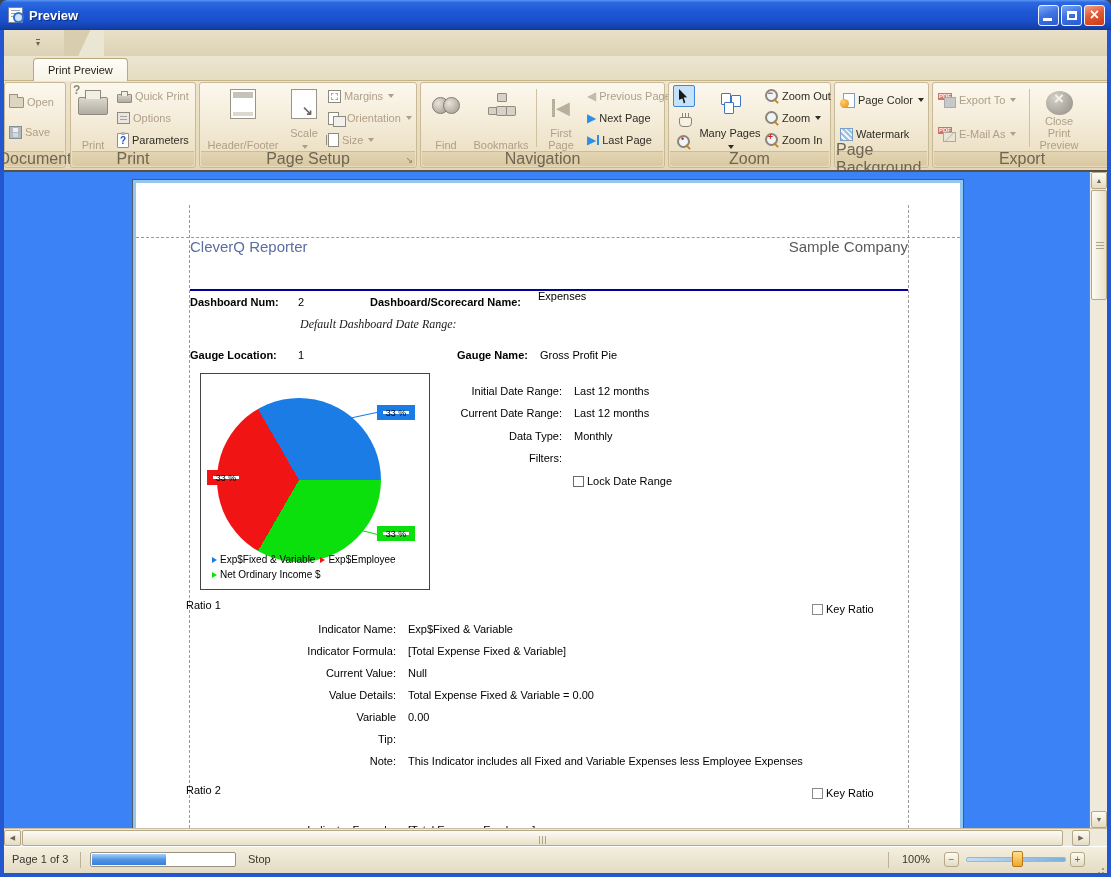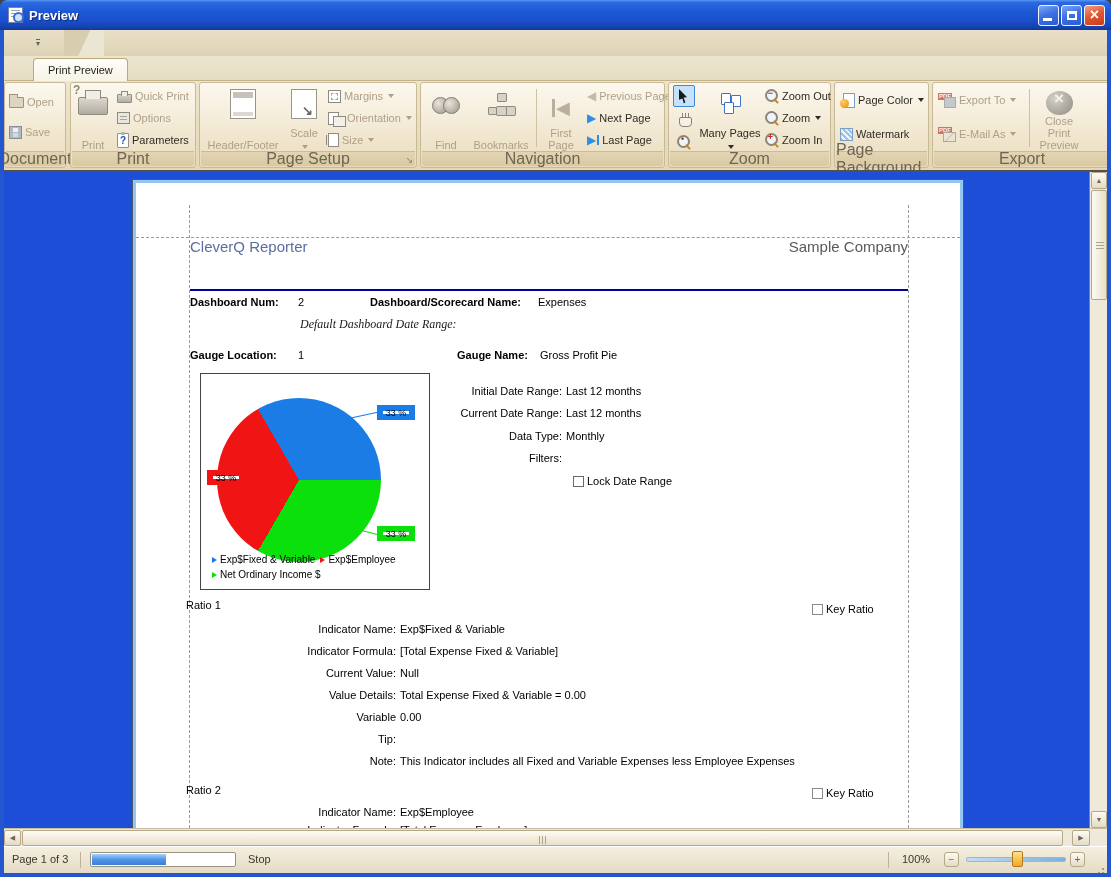--- a/index.html
+++ b/index.html
@@ -108,33 +108,33 @@
 .i-pagecolor::after{content:"";position:absolute;left:0;bottom:0;width:9px;height:9px;border-radius:50%;background:radial-gradient(circle at 35% 30%,#ffd060,#e88a18)}
 .i-watermark{width:13px;height:13px;border:1px solid #7aa0c8;background:repeating-linear-gradient(45deg,#9cc2e8 0 2px,#eef4fb 2px 4px)}
 .i-pdf{width:18px;height:15px;position:relative;opacity:.65}
 .i-pdf::before{content:"PDF";position:absolute;left:0;top:0;font-size:6px;font-weight:bold;color:#fff;background:#c03028;padding:0 1px;line-height:7px}
 .i-pdf.save::after{content:"";position:absolute;right:0;bottom:0;width:10px;height:9px;background:#aab4bc;border:1px solid #7d8790}
 .i-pdf.mail::after{content:"";position:absolute;right:0;bottom:0;width:11px;height:8px;background:linear-gradient(135deg,#e8e4da 45%,#b8b4aa 46%,#e8e4da 60%);border:1px solid #8e8a80}
 .i-closeprev{width:27px;height:27px;border-radius:50%;background:radial-gradient(circle at 35% 30%,#d4d1c9,#908c82);position:relative;margin-top:6px}
 .i-closeprev::before{content:"×";position:absolute;left:0;right:0;top:2px;text-align:center;color:#f4f2ec;font-size:17px;font-weight:bold}
 
 .ribbon-sep{position:absolute;left:0;top:140px;width:1103px;height:2px;background:#55504a}
-.canvas{position:absolute;left:0;top:142px;width:1085px;height:656px;background:#1d4ed8;overflow:hidden}
+.canvas{position:absolute;left:0;top:142px;width:1085px;height:656px;background:#3b82f6;overflow:hidden}
 .page{position:absolute;left:132px;top:11px;width:824px;height:860px;background:#fff;outline:3px solid #93c7f0;box-shadow:0 0 0 4px #4e5a66;overflow:hidden;font-size:11px;color:#000}
 .guide-h{position:absolute;left:0;width:824px;border-top:1px dashed #9a9a9a}
 .guide-v{position:absolute;top:22px;bottom:0;border-left:1px dashed #9a9a9a}
 .hdr-left{position:absolute;left:54px;top:55px;font-size:15px;color:#5b6ea1}
 .hdr-right{position:absolute;right:52px;top:55px;font-size:15px;color:#5a5a5a}
 .rule{position:absolute;left:54px;right:52px;top:106px;height:2px;background:#0000a0}
 .flabel{position:absolute;font-weight:bold}
 .fval{position:absolute}
 .italic-line{position:absolute;left:164px;top:134px;font-family:"Liberation Serif",serif;font-style:italic;font-size:12px;color:#1a1a1a}
 .detail-row{position:absolute;left:0;width:824px;white-space:nowrap}
 .detail-row .lbl{display:inline-block;text-align:right;vertical-align:top}
-.detail-row .val{margin-left:4px}
+.detail-row .val{margin-left:12px}
 .g-lbl{width:426px}
 .r-lbl{width:260px}
 .cbrow{position:absolute;display:flex;align-items:center;gap:3px}
 .cb{width:11px;height:11px;border:1px solid #6a6a6a;background:#fff;flex:none}
 
 .chartbox{position:absolute;left:64px;top:190px;width:230px;height:217px;border:1px solid #444;background:#fff}
 .pie{position:absolute;left:16px;top:24px;width:164px;height:164px;border-radius:50%}
 .callout{position:absolute;width:38px;height:15px;border:6px solid #22c55e;background:#fff;font-size:9px;display:flex;align-items:center;justify-content:center}
 .leader{position:absolute;height:1px}
 .legend{position:absolute;left:6px;top:178px;font-size:10px;line-height:15px;white-space:nowrap}
@@ -370,21 +370,21 @@
         <div class="guide-v" style="left:53px"></div>
         <div class="guide-v" style="left:772px"></div>
 
         <div class="hdr-left">CleverQ Reporter</div>
         <div class="hdr-right">Sample Company</div>
         <div class="rule"></div>
 
         <span class="flabel" style="left:54px;top:113px">Dashboard Num:</span>
         <span class="fval" style="left:162px;top:113px">2</span>
         <span class="flabel" style="left:234px;top:113px">Dashboard/Scorecard Name:</span>
-        <span class="fval" style="left:402px;top:113px">Expenses</span>
+        <span class="fval" style="left:402px;top:107px">Expenses</span>
 
         <div class="italic-line">Default Dashboard Date Range:</div>
 
         <span class="flabel" style="left:54px;top:166px">Gauge Location:</span>
         <span class="fval" style="left:162px;top:166px">1</span>
         <span class="flabel" style="left:321px;top:166px">Gauge Name:</span>
         <span class="fval" style="left:404px;top:166px">Gross Profit Pie</span>
 
         <div class="chartbox">
           <div class="pie" style="background: conic-gradient(rgb(26, 124, 228) 0deg, rgb(26, 124, 228) 90deg, rgb(12, 224, 12) 90deg, rgb(12, 224, 12) 210deg, rgb(240, 20, 20) 210deg, rgb(240, 20, 20) 330deg, rgb(26, 124, 228) 330deg);"></div>
@@ -421,21 +421,20 @@
         <div class="detail-row" style="top:506px"><span class="lbl r-lbl">Value Details:</span><span class="val">Total Expense Fixed &amp; Variable = 0.00</span></div>
         <div class="detail-row" style="top:528px"><span class="lbl r-lbl">Variable</span><span class="val">0.00</span></div>
         <div class="detail-row" style="top:550px"><span class="lbl r-lbl">Tip:</span><span class="val"></span></div>
         <div class="detail-row" style="top:572px"><span class="lbl r-lbl">Note:</span><span class="val">This Indicator includes all Fixed and Variable Expenses less Employee Expenses</span></div>
 
         <span class="fval" style="left:50px;top:601px">Ratio 2</span>
         <div class="cbrow" style="left:676px;top:604px">
           <span class="cb" style="border-color:#8a8a8a"></span>
           <span>Key Ratio</span>
         </div>
-        <div class="detail-row" style="top:623px"><span class="lbl r-lbl">Indicator Name:</span><span class="val">Exp$Employee</span></div>
         <div class="detail-row" style="top:641px"><span class="lbl r-lbl">Indicator Formula:</span><span class="val">[Total Expense Employee]</span></div>
       </div>
     </div>
 
     <div class="vscroll">
       <div class="scbtn arr-up" style="left:1px;top:0;width:16px;height:17px"></div>
       <div class="thumb" style="left:1px;top:18px;width:16px;height:110px">
           <span class="grip-v"></span>
         </div>
       <div class="scbtn arr-dn" style="left:1px;bottom:0;width:16px;height:17px"></div>

